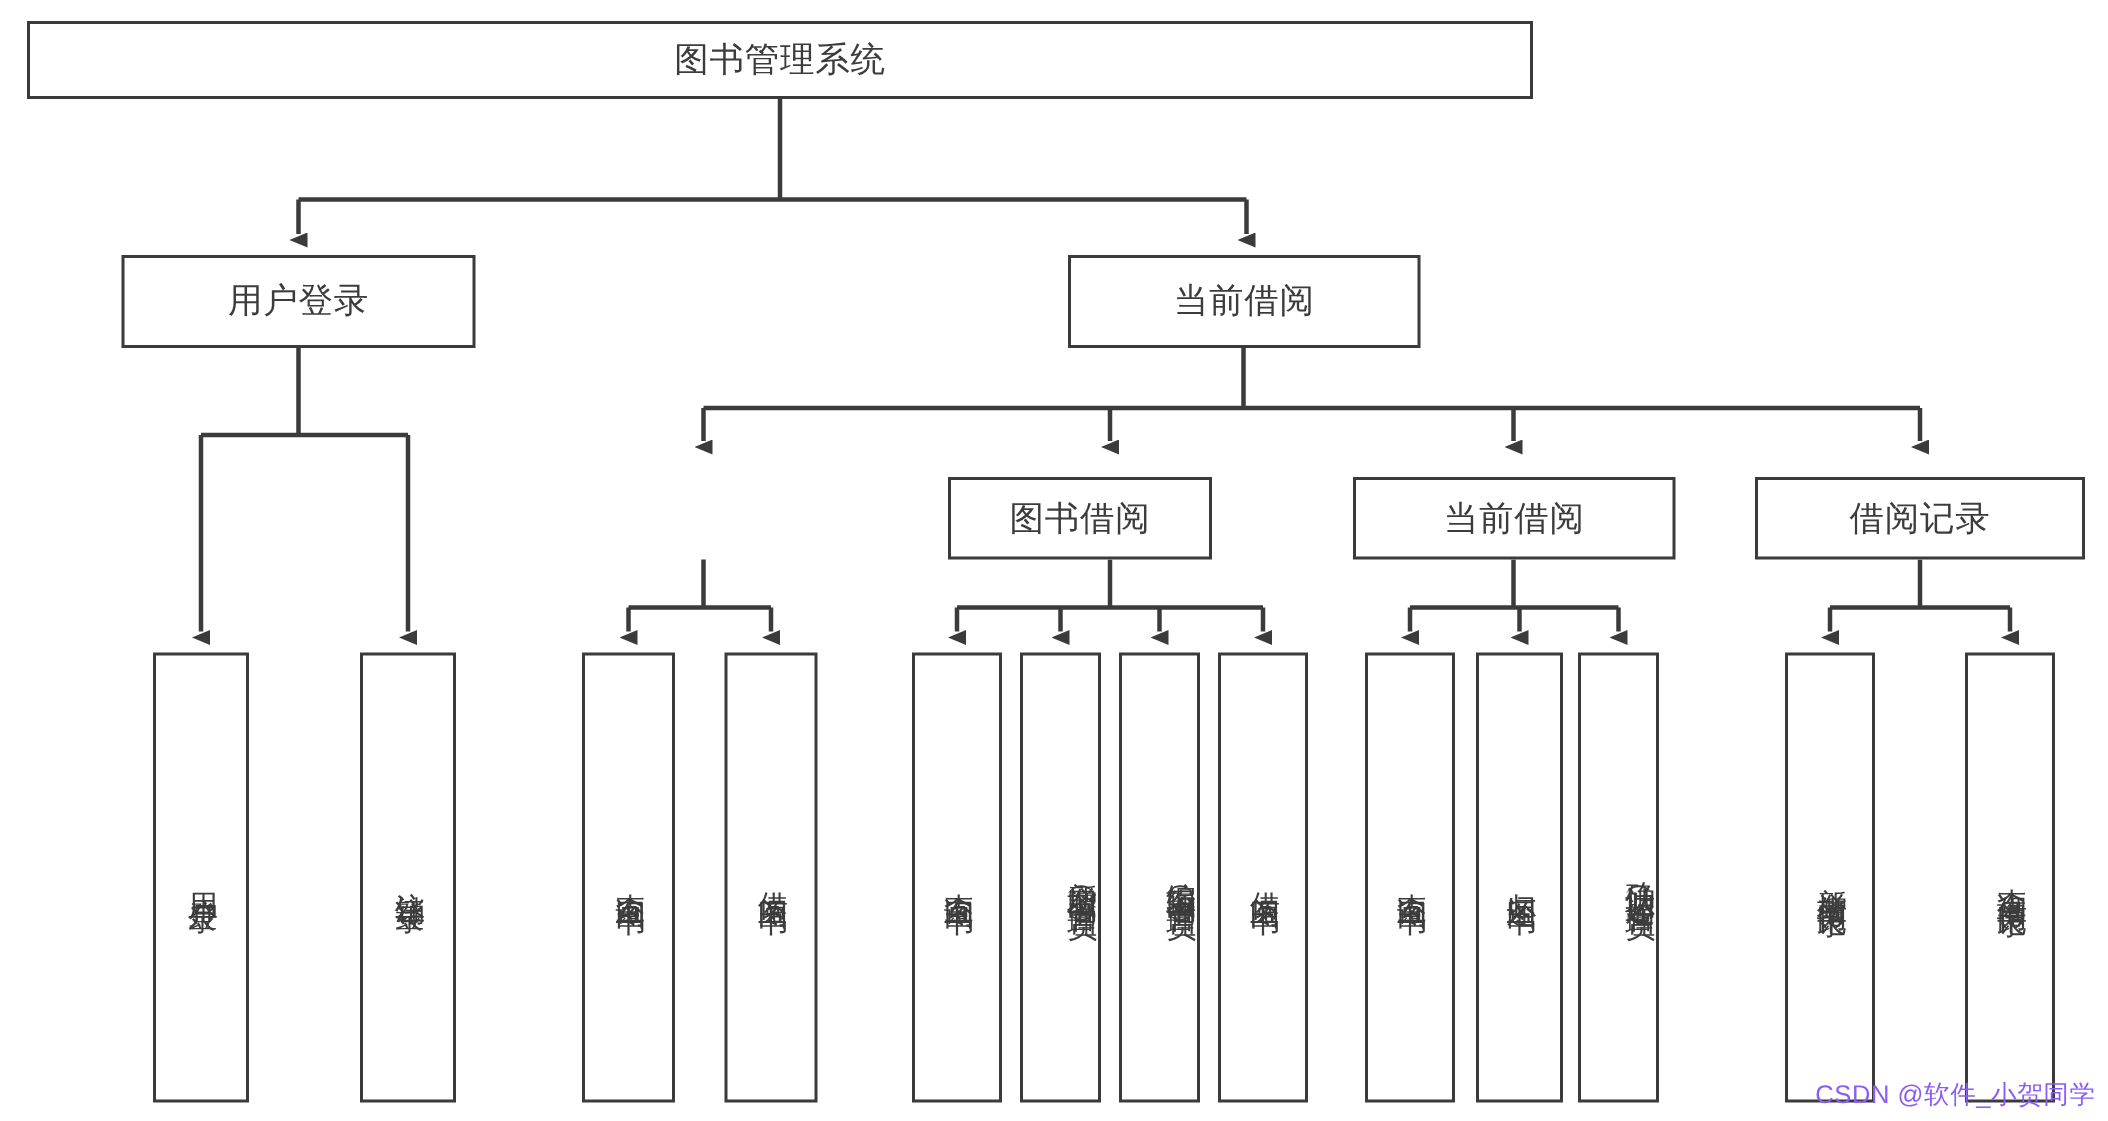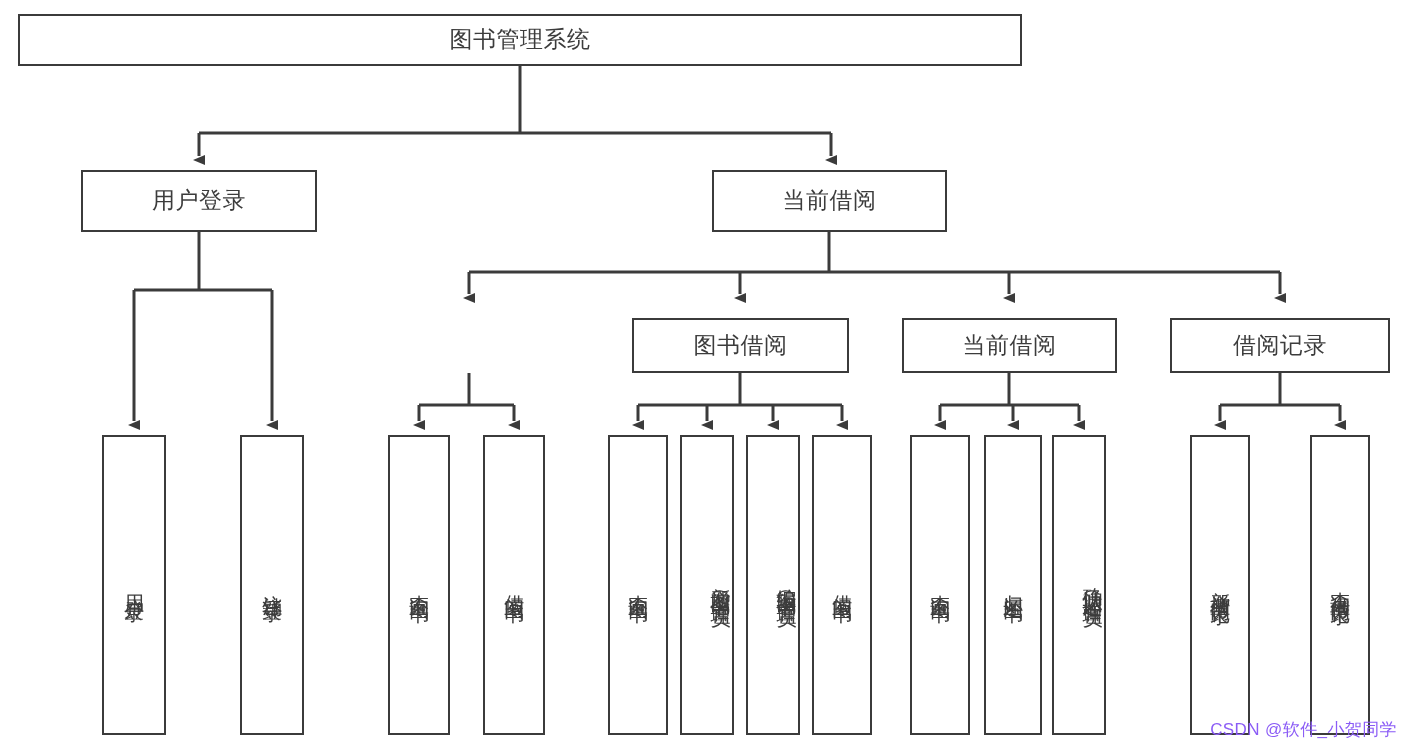--- a/index.html
+++ b/index.html
@@ -128,21 +128,21 @@
     <span class="node-label">图书管理系统</span>
   </div>
 
   <div class="node h" style="left:81px; top:170px; width:236px; height:62px;">
     <span class="node-label">用户登录</span>
   </div>
   <div class="node h" style="left:712px; top:170px; width:235px; height:62px;">
     <span class="node-label">当前借阅</span>
   </div>
 
-  <div class="node h" style="left:632px; top:318px; width:217px; height:55px;">
+  <div class="node h" style="left:632px; top:318px; width:176px; height:55px;">
     <span class="node-label">图书借阅</span>
   </div>
   <div class="node h" style="left:1170px; top:318px; width:220px; height:55px;">
     <span class="node-label">借阅记录</span>
   </div>
   <div class="node h" style="left:902px; top:318px; width:215px; height:55px;">
     <span class="node-label">当前借阅</span>
   </div>
 
   <div class="node v centered" style="left:102px; top:435px; width:64px; height:300px;">

